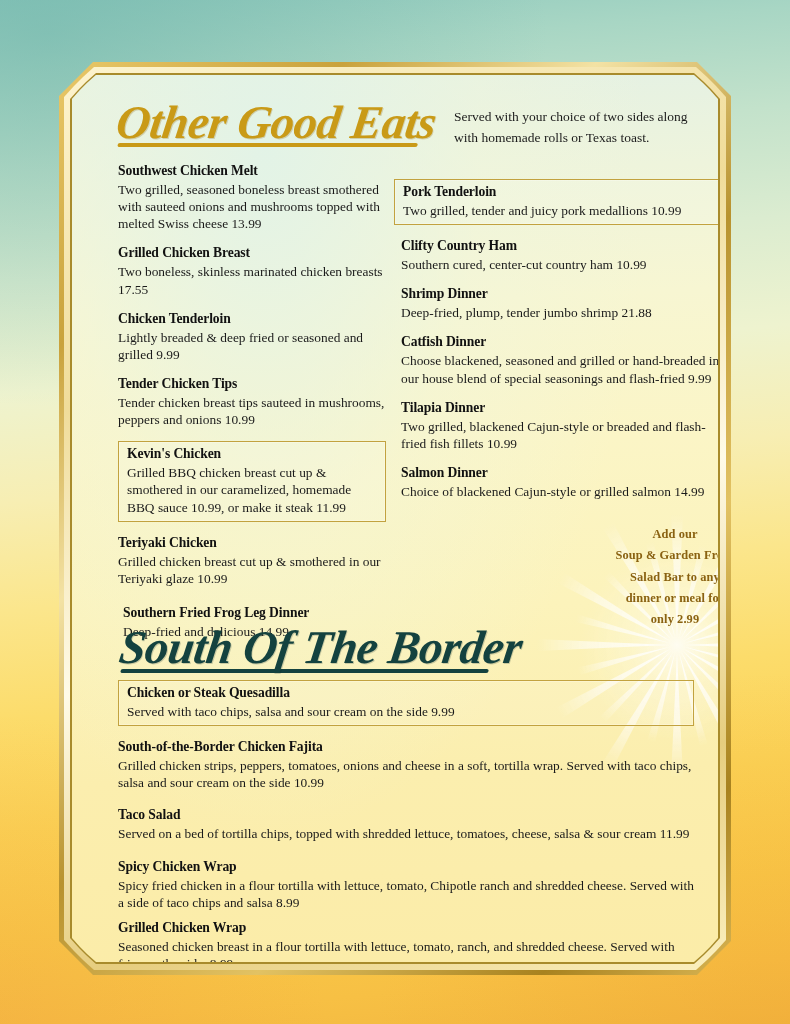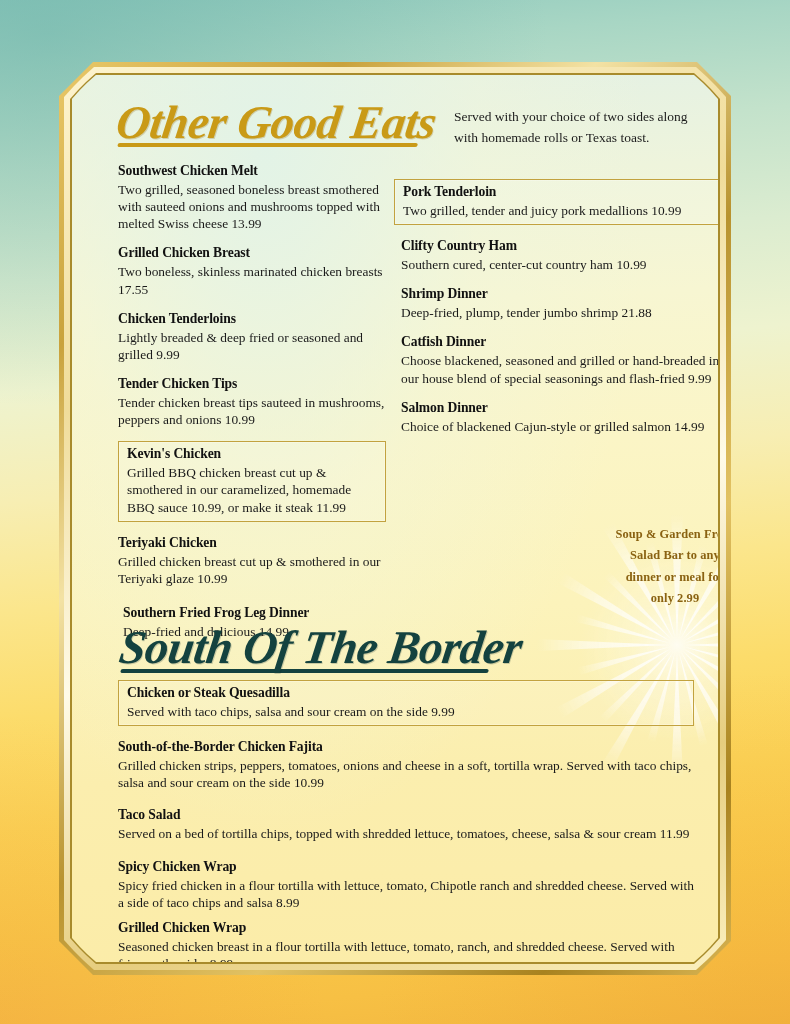--- a/index.html
+++ b/index.html
@@ -327,21 +327,21 @@
         <div class="item-name">Southwest Chicken Melt</div>
         <div class="item-desc">Two grilled, seasoned boneless breast smothered with sauteed onions and mushrooms topped with melted Swiss cheese 13.99</div>
       </div>
 
       <div class="item">
         <div class="item-name">Grilled Chicken Breast</div>
         <div class="item-desc">Two boneless, skinless marinated chicken breasts 17.55</div>
       </div>
 
       <div class="item">
-        <div class="item-name">Chicken Tenderloins</div>
+        <div class="item-name">Chicken Tenderloin</div>
         <div class="item-desc">Lightly breaded &amp; deep fried or seasoned and grilled 9.99</div>
       </div>
 
       <div class="item">
         <div class="item-name">Tender Chicken Tips</div>
         <div class="item-desc">Tender chicken breast tips sauteed in mushrooms, peppers and onions 10.99</div>
       </div>
 
       <div class="boxed">
         <div class="item-name">Kevin's Chicken</div>
@@ -377,29 +377,34 @@
       <div class="item" style="padding-left:7px;">
         <div class="item-name">Shrimp Dinner</div>
         <div class="item-desc">Deep-fried, plump, tender jumbo shrimp  21.88</div>
       </div>
 
       <div class="item" style="padding-left:7px;">
         <div class="item-name">Catfish Dinner</div>
         <div class="item-desc">Choose blackened, seasoned and grilled or hand-breaded in our house blend of special seasonings and flash-fried 9.99</div>
       </div>
 
+      <div class="item" style="padding-left:7px;">
+        <div class="item-name">Tilapia Dinner</div>
+        <div class="item-desc">Two grilled, blackened Cajun-style or breaded and flash-fried fish fillets 10.99</div>
+      </div>
 
       <div class="item" style="padding-left:7px;">
         <div class="item-name">Salmon Dinner</div>
         <div class="item-desc">Choice of blackened Cajun-style or grilled salmon  14.99</div>
       </div>
 
     </div>
 
     <div class="promo">
+      <div>Add our</div>
       <div>Soup &amp; Garden Fresh</div>
       <div>Salad Bar to any</div>
       <div>dinner or meal for</div>
       <div>only 2.99</div>
     </div>
 
     <div class="section-title title-dark">
       <span>South Of The Border</span>
       <span class="ul"></span>
     </div>

